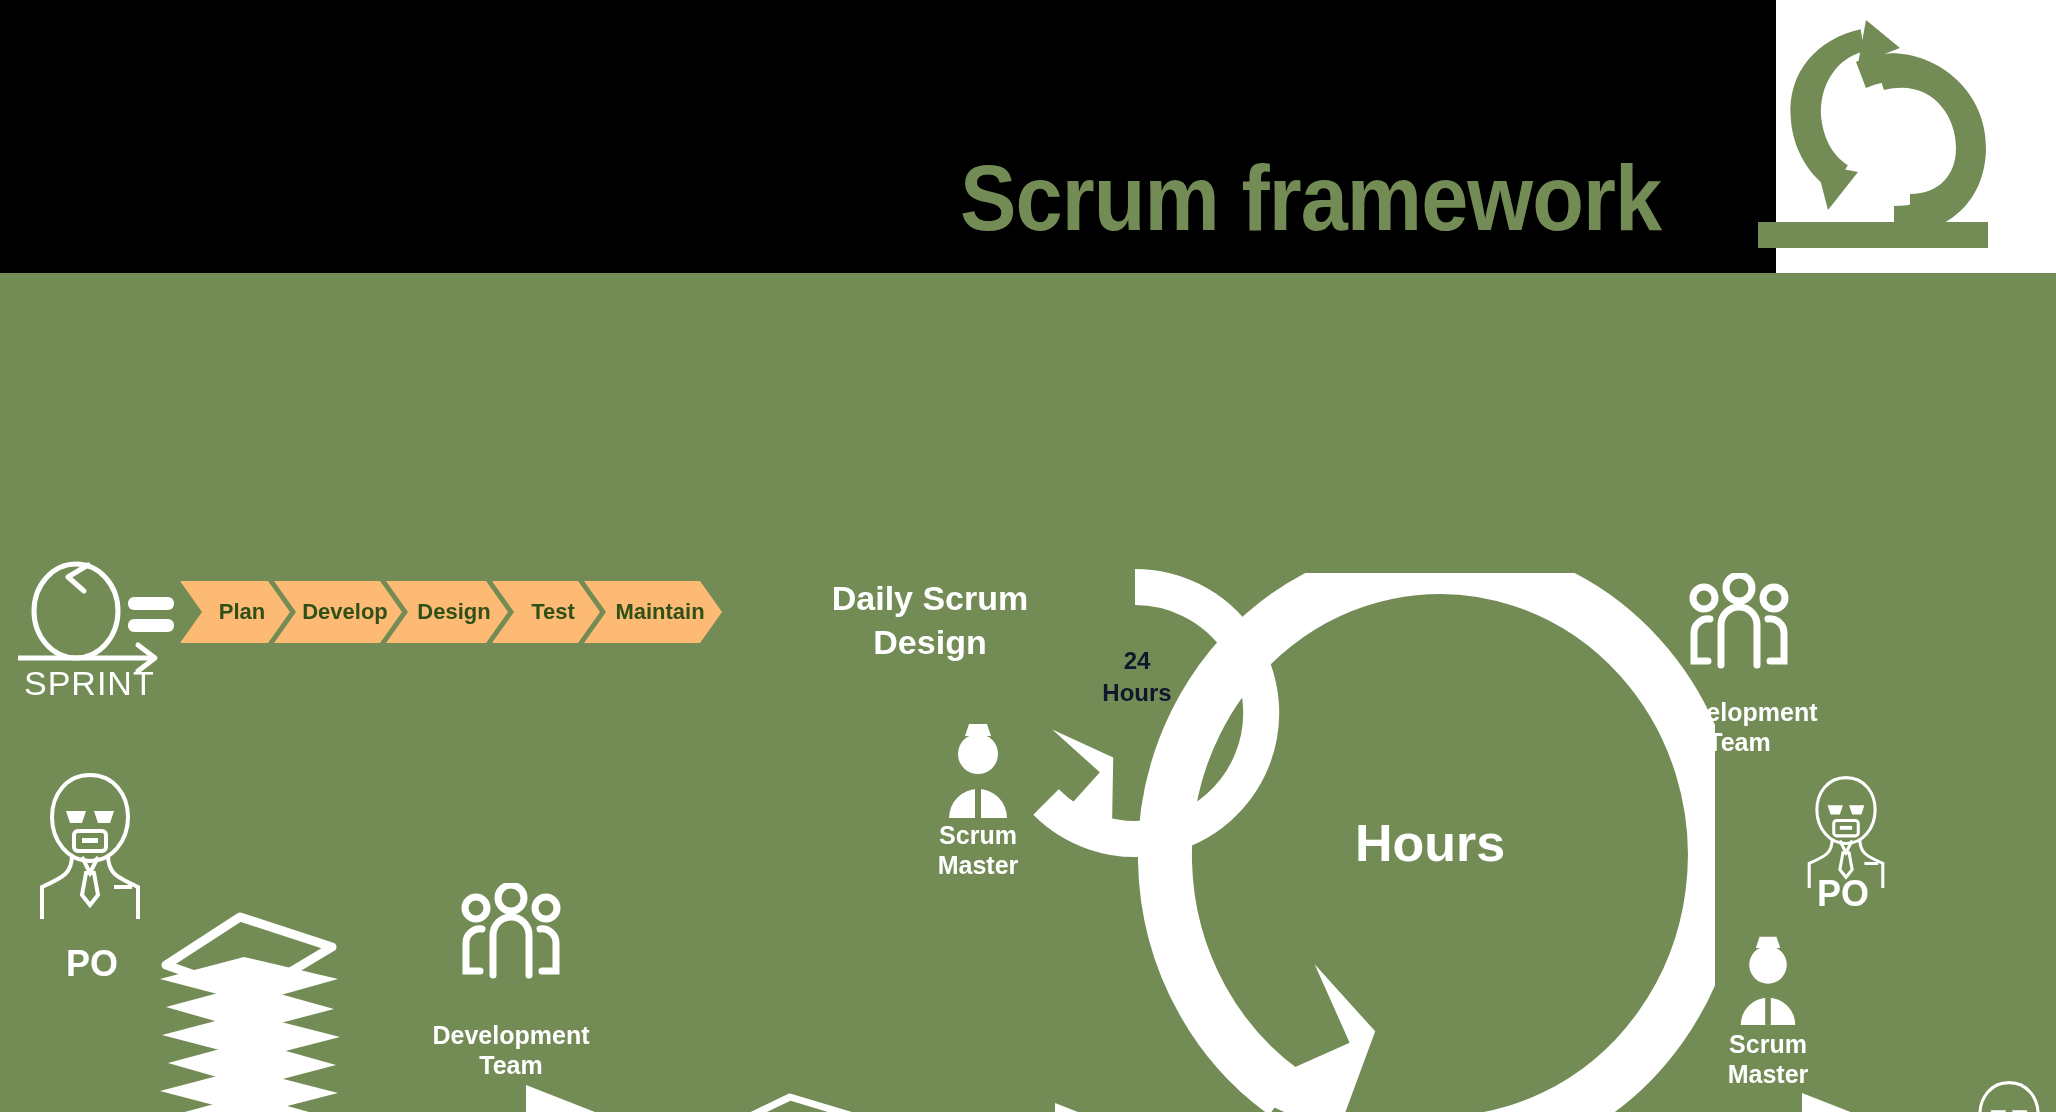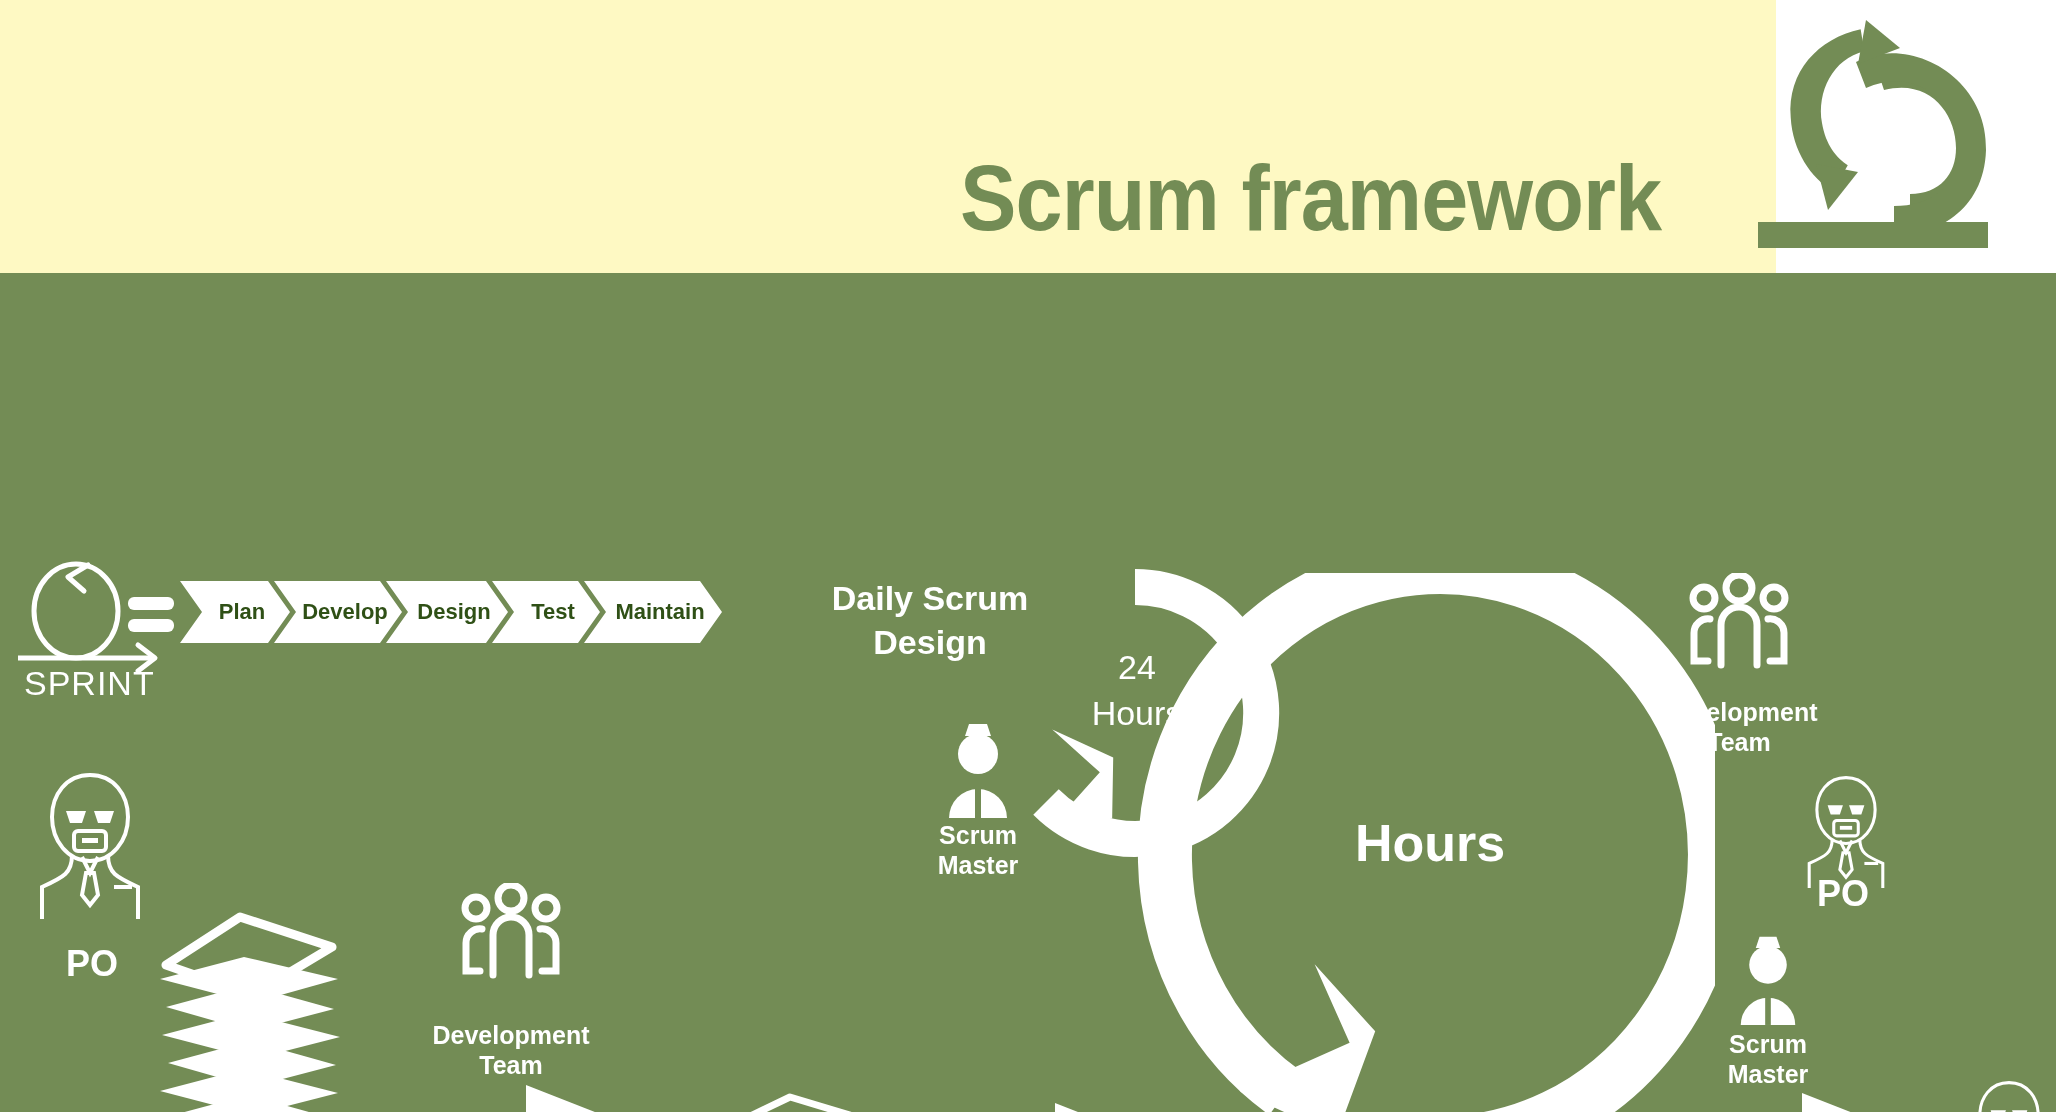--- a/index.html
+++ b/index.html
@@ -1,57 +1,57 @@
 <!DOCTYPE html>
 <html><head>
 <meta charset="utf-8">
 <style>
   html,body{margin:0;padding:0;background:#fff;}
   body{width:2056px;height:1112px;overflow:hidden;font-family:"Liberation Sans",sans-serif;}
   #stage{position:relative;width:2056px;height:1112px;background:#ffffff;overflow:hidden;}
 
   
-  #header{position:absolute;left:0;top:0;width:1776px;height:273px;background:#fef9c3;}
+  #header{position:absolute;left:0;top:0;width:1776px;height:273px;background:#000000;}
   #title{
     position:absolute;left:960px;top:152px;
     font-size:92px;font-weight:bold;color:#738C55;
     letter-spacing:-1px;line-height:1;white-space:nowrap;
     transform:scaleX(.92);transform-origin:left top;
   }
   #logo{position:absolute;left:1758px;top:14px;width:230px;height:248px;}
   #logo svg{display:block;}
 
   
   #panel{position:absolute;left:0;top:273px;width:2056px;height:839px;background:#738C55;}
 
   .txt{position:absolute;color:#ffffff;line-height:1.18;white-space:nowrap;}
   .c{transform:translateX(-50%);text-align:center;white-space:normal;}
 
   
   #sprint-loop{position:absolute;left:18px;top:288px;width:150px;height:120px;}
   #sprint-word{position:absolute;left:24px;top:390px;font-size:34px;letter-spacing:1px;}
 
   .chev{
-    position:absolute;top:308px;height:62px;background:#ffffff;
+    position:absolute;top:308px;height:62px;background:#fdba74;
     clip-path:polygon(0 0, calc(100% - 22px) 0, 100% 50%, calc(100% - 22px) 100%, 0 100%, 22px 50%);
     display:flex;align-items:center;justify-content:center;
   }
   .chev span{font-size:22px;font-weight:bold;color:#2F5016;padding-left:14px;}
 
   
   .arrow{position:absolute;}
   .arrow svg{display:block;}
 
   
   .icon{position:absolute;}
   .icon svg{display:block;}
 
   
   #weeks-label{position:absolute;left:1430px;top:535px;font-size:52px;font-weight:bold;color:#fff;text-align:center;transform:translateX(-50%);line-height:1.35;}
-  #hours-label{position:absolute;left:1137px;top:372px;font-size:34px;font-weight:normal;color:#ffffff;text-align:center;transform:translateX(-50%);line-height:1.35;}
+  #hours-label{position:absolute;left:1137px;top:372px;font-size:24px;font-weight:bold;color:#0f172a;text-align:center;transform:translateX(-50%);line-height:1.35;}
   #daily-label{position:absolute;left:930px;top:303px;font-size:34px;font-weight:bold;color:#fff;text-align:center;transform:translateX(-50%);line-height:1.30;}
 
   .cap{font-size:25px;font-weight:bold;text-align:center;}
   .cap-lg{font-size:36px;font-weight:bold;text-align:right;}
 </style>
 </head>
 <body>
 
 <div id="stage">
 

